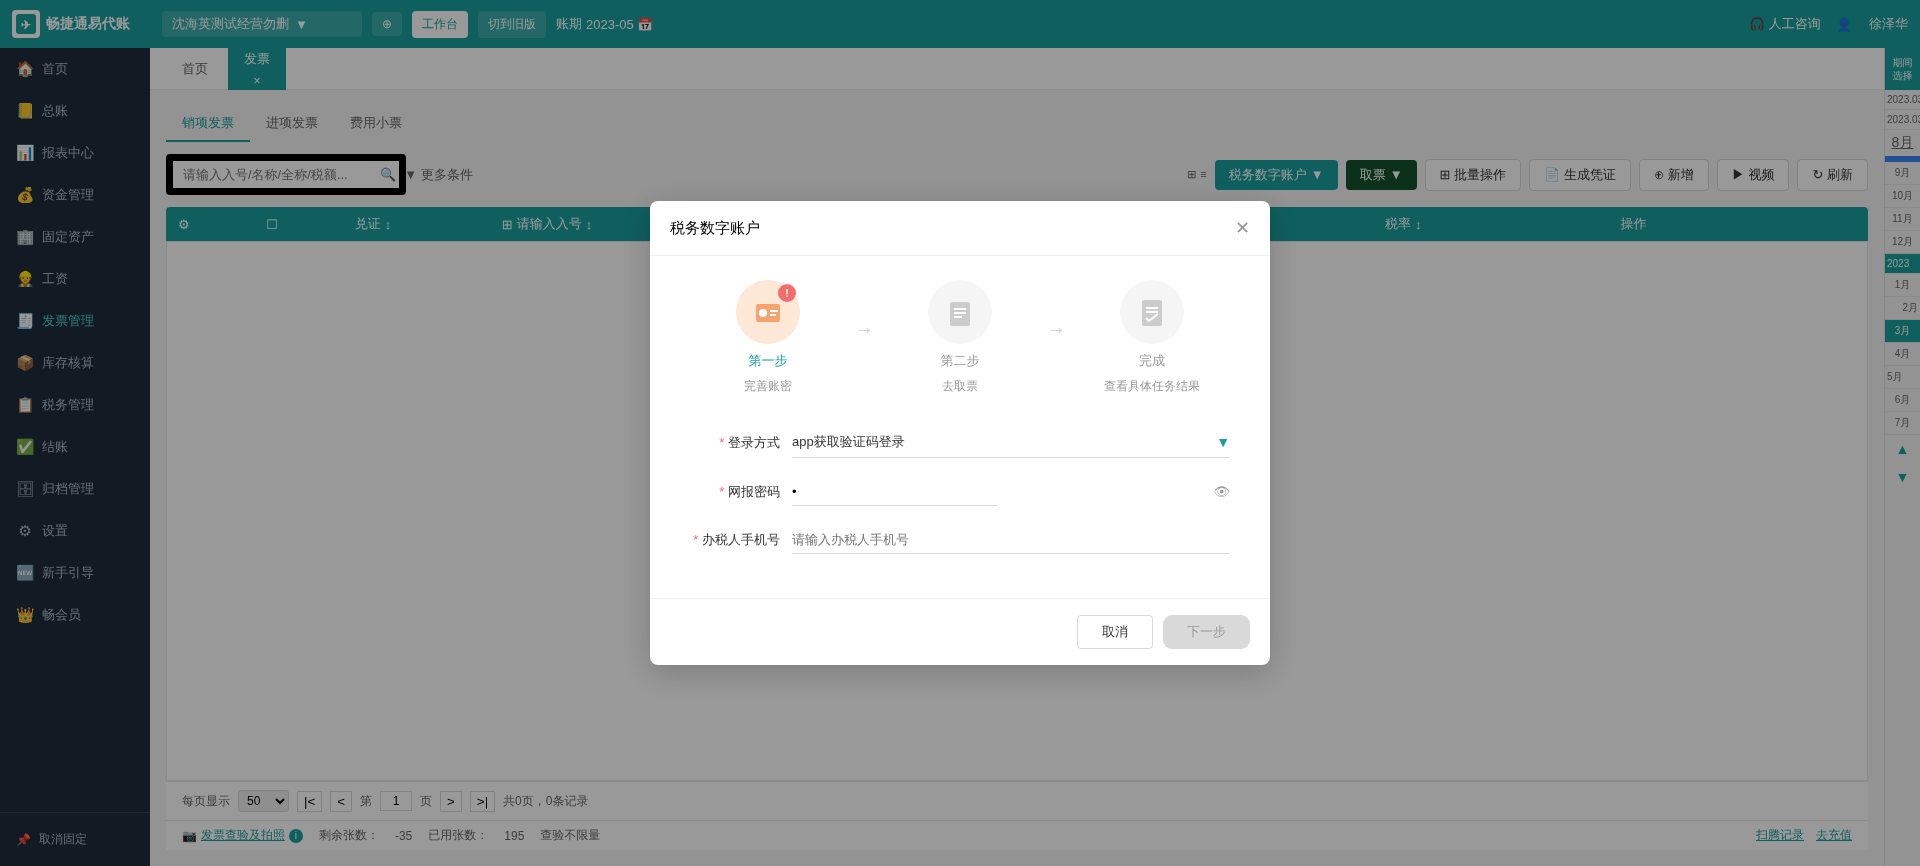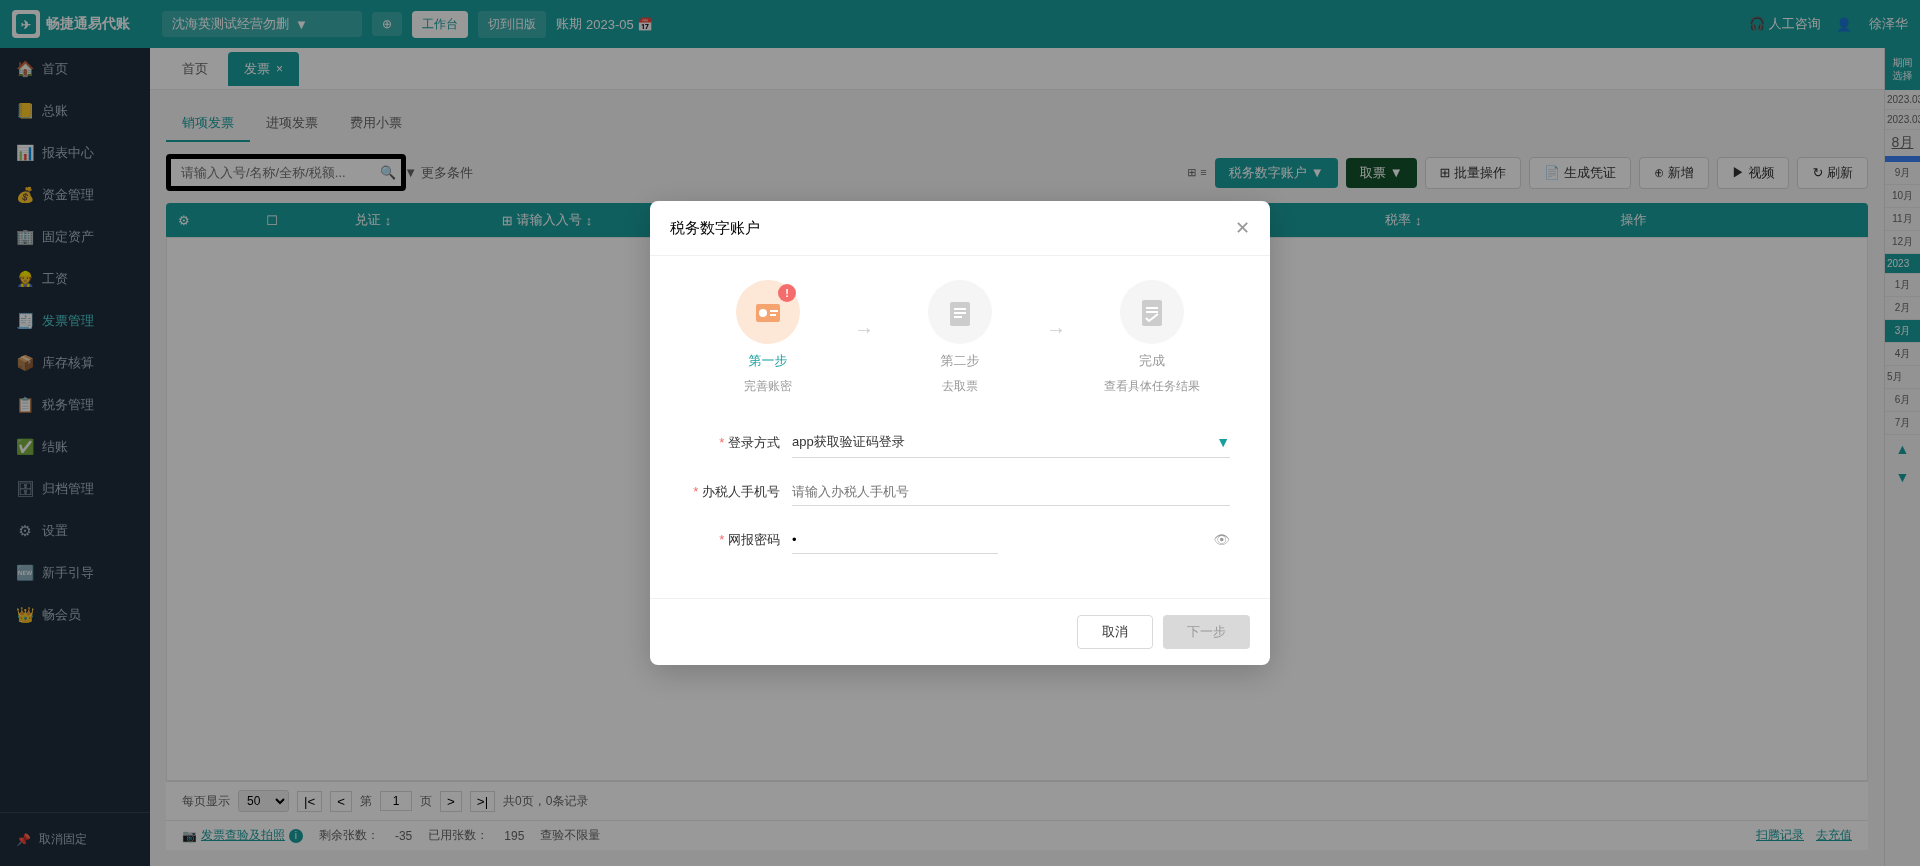--- a/index.html
+++ b/index.html
@@ -81,40 +81,40 @@
       border-bottom: 1px solid #e8e8e8;
       display: flex; align-items: center;
       padding: 0 16px;
       height: 42px;
       gap: 4px;
     }
     .tab-item {
       padding: 8px 16px; cursor: pointer; font-size: 13px;
       border-radius: 4px 4px 0 0; color: #666;
     }
-    .tab-item.active { background: #1a9e9e; color: white; }
+    .tab-item.active { background: #1a9e9e; color: white; flex-direction: column; }
 
     
     .page-content { flex: 1; padding: 16px; overflow: hidden; background: #f5f5f5; }
 
     
     .sub-tabs { display: flex; gap: 0; margin-bottom: 12px; }
     .sub-tab {
       padding: 8px 16px; cursor: pointer; font-size: 13px;
       color: #666; border-bottom: 2px solid transparent;
     }
     .sub-tab.active { color: #1a9e9e; border-bottom: 2px solid #1a9e9e; font-weight: 500; }
 
     
     .toolbar {
       display: flex; align-items: center; gap: 8px;
       margin-bottom: 12px; flex-wrap: wrap;
     }
     .search-input {
-      border: 5px solid #000000; border-radius: 4px;
+      border: 7px solid #000000; border-radius: 4px;
       padding: 6px 30px 6px 10px; font-size: 13px;
       width: 240px; outline: none; color: #999;
     }
     .search-icon-btn { margin-left: -26px; color: #999; cursor: pointer; }
     .filter-btn {
       color: #666; font-size: 13px; cursor: pointer;
       display: flex; align-items: center; gap: 4px;
     }
     .toolbar-right { margin-left: auto; display: flex; align-items: center; gap: 8px; }
     .btn-primary { background: #1a9e9e; color: white; border: none; border-radius: 4px; padding: 6px 14px; cursor: pointer; font-size: 13px; }
@@ -200,21 +200,21 @@
     .form-select-arrow { color: #1a9e9e; font-size: 14px; }
     .password-toggle { position: absolute; right: 0; top: 6px; color: #999; cursor: pointer; }
 
     
     .btn-cancel {
       border: 1px solid #d9d9d9; background: white; color: #333;
       padding: 0 24px; border-radius: 4px; cursor: pointer; font-size: 13px;
     }
     .btn-next {
       background: #d9d9d9; color: #999;
-      padding: 8px 24px; border-radius: 4px; cursor: pointer; font-size: 13px; border: none;
+      padding: 8px 24px; border-radius: 9px; cursor: pointer; font-size: 13px; border: none;
     }
 
     .bottom-bar {
       background: #fff; border-top: 1px solid #e8e8e8;
       padding: 6px 16px; display: flex; align-items: center;
       font-size: 12px; color: #666; gap: 16px;
     }
     .bottom-link { color: #1a9e9e; cursor: pointer; text-decoration: underline; }
   </style>
 </head>
@@ -470,21 +470,21 @@
     </div>
     <div style="padding:4px 2px;font-size:10px;color:#666;text-align:center;border-bottom:1px solid #e8e8e8;width:100%;cursor:pointer;">2023.03</div>
     <div style="padding:4px 2px;font-size:10px;color:#666;text-align:center;border-bottom:1px solid #e8e8e8;width:100%;cursor:pointer;">2023.03</div>
     <div style="padding:4px 2px;font-size:14px;color:#666;text-align:center;border-bottom:6px solid #3b82f6;width:100%;cursor:pointer;text-decoration:underline;">8月</div>
     <div style="padding:4px 2px;font-size:10px;color:#666;text-align:center;border-bottom:1px solid #e8e8e8;width:100%;cursor:pointer;">9月</div>
     <div style="padding:4px 2px;font-size:10px;color:#666;text-align:center;border-bottom:1px solid #e8e8e8;width:100%;cursor:pointer;">10月</div>
     <div style="padding:4px 2px;font-size:10px;color:#666;text-align:center;border-bottom:1px solid #e8e8e8;width:100%;cursor:pointer;">11月</div>
     <div style="padding:4px 2px;font-size:10px;color:#666;text-align:center;border-bottom:1px solid #e8e8e8;width:100%;cursor:pointer;">12月</div>
     <div style="padding:4px 2px;font-size:10px;background:#1a9e9e;color:white;text-align:left;border-bottom:1px solid #e8e8e8;width:100%;cursor:pointer;">2023</div>
     <div style="padding:4px 2px;font-size:10px;color:#666;text-align:center;border-bottom:1px solid #e8e8e8;width:100%;cursor:pointer;">1月</div>
-    <div style="padding:4px 2px;font-size:10px;color:#666;text-align:center;border-bottom:1px solid #e8e8e8;width:100%;cursor:pointer;">2月</div>
+    <div style="padding:4px 2px;font-size:10px;color:#666;text-align:right;border-bottom:1px solid #e8e8e8;width:100%;cursor:pointer;">2月</div>
     <div style="padding:4px 2px;font-size:10px;background:#1a9e9e;color:white;text-align:center;border-bottom:1px solid #e8e8e8;width:100%;cursor:pointer;">3月</div>
     <div style="padding:4px 2px;font-size:10px;color:#666;text-align:center;border-bottom:1px solid #e8e8e8;width:100%;cursor:pointer;">4月</div>
     <div style="padding:4px 2px;font-size:10px;color:#666;text-align:left;border-bottom:1px solid #e8e8e8;width:100%;cursor:pointer;">5月</div>
     <div style="padding:4px 2px;font-size:10px;color:#666;text-align:center;border-bottom:1px solid #e8e8e8;width:100%;cursor:pointer;">6月</div>
     <div style="padding:4px 2px;font-size:10px;color:#666;text-align:center;border-bottom:1px solid #e8e8e8;width:100%;cursor:pointer;">7月</div>
 
     <div style="padding:6px;color:#1a9e9e;cursor:pointer;font-size:14px;">▲</div>
     <div style="padding:6px;color:#1a9e9e;cursor:pointer;font-size:14px;">▼</div>
   </div>
 </div>
@@ -555,34 +555,34 @@
         </div>
         <div class="form-select-wrap">
           <span class="form-select-value">app获取验证码登录</span>
           <span class="form-select-arrow">▼</span>
         </div>
       </div>
 
       <div class="form-row">
         <div class="form-label">
           <span style="color:#f56c6c;">*</span>
-          <span> 办税人手机号</span>
-        </div>
-        <input type="text" class="form-control" placeholder="请输入办税人手机号" style="">
+          <span> 网报密码</span>
+        </div>
+        <div style="flex:1;position:relative;">
+          <input type="password" class="form-control" value="a" style="padding-right: 30px;">
+          <span class="password-toggle">👁</span>
+        </div>
       </div>
 
       <div class="form-row">
         <div class="form-label">
           <span style="color:#f56c6c;">*</span>
-          <span> 网报密码</span>
-        </div>
-        <div style="flex:1;position:relative;">
-          <input type="password" class="form-control" value="a" style="padding-right: 30px;">
-          <span class="password-toggle">👁</span>
-        </div>
+          <span> 办税人手机号</span>
+        </div>
+        <input type="text" class="form-control" placeholder="请输入办税人手机号" style="">
       </div>
 
     </div>
 
     <div class="modal-footer">
       <button class="btn-cancel">取消</button>
       <button class="btn-next">下一步</button>
     </div>
   </div>
 </div>

